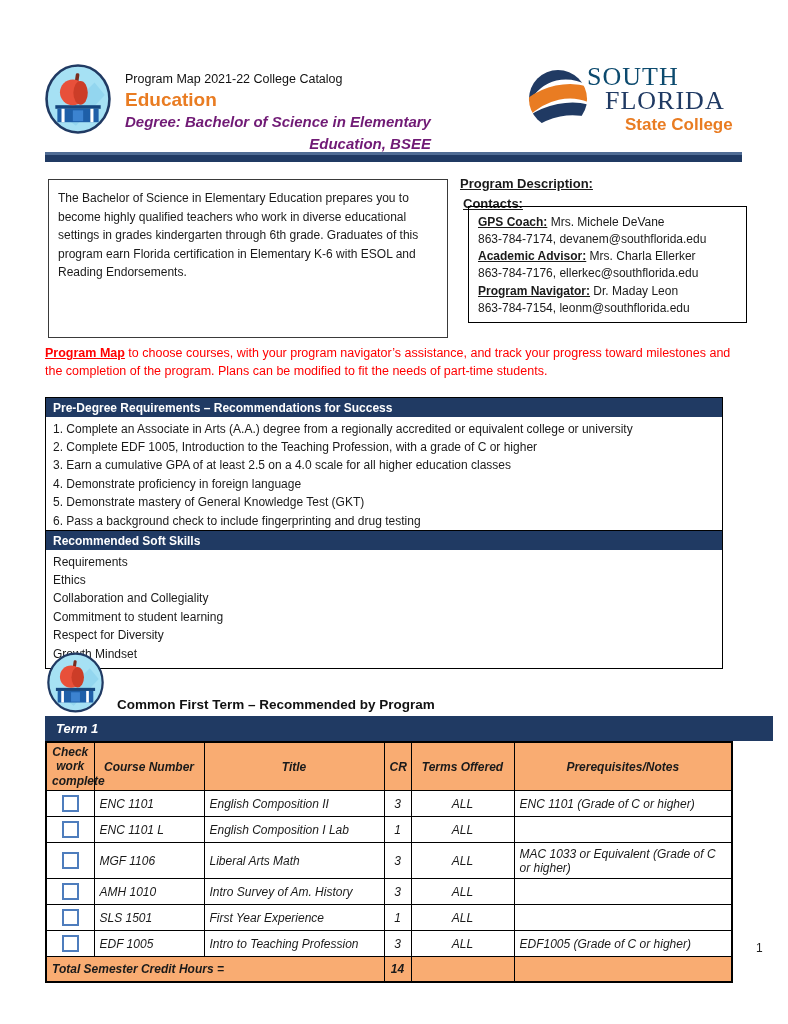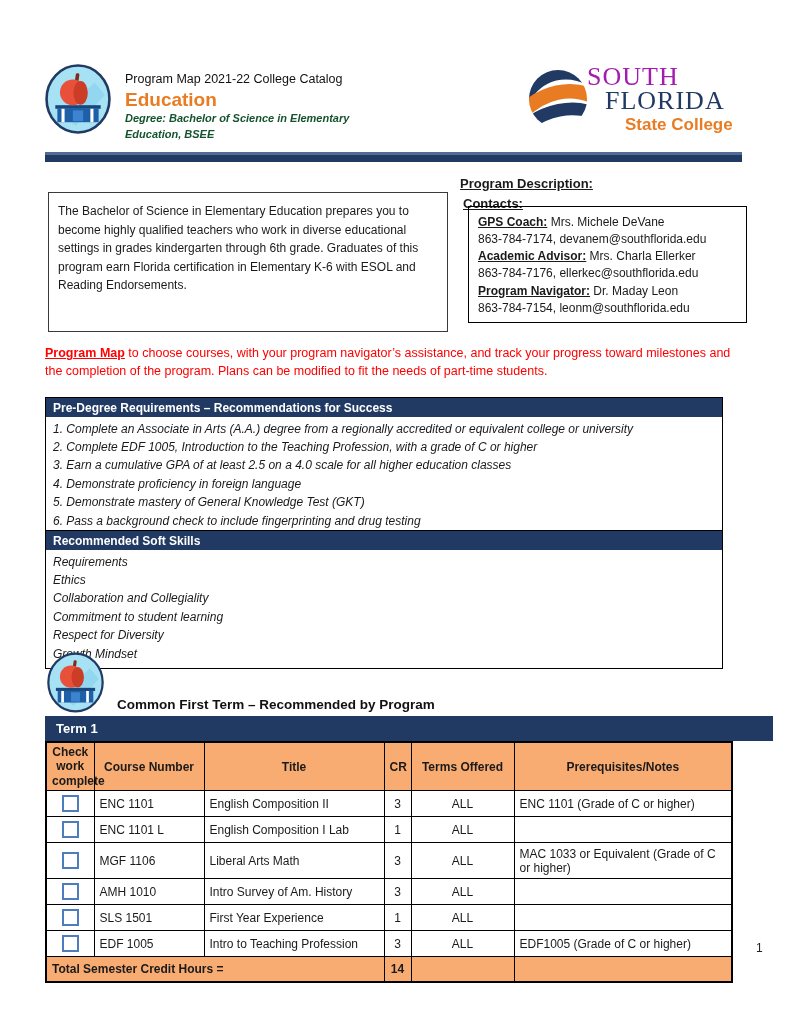--- a/index.html
+++ b/index.html
@@ -5,46 +5,46 @@
   html,body{margin:0;padding:0;background:#fff;}
   .page{position:relative;width:788px;height:1024px;background:#fff;
         font-family:"Liberation Sans",sans-serif;color:#1a1a1a;overflow:hidden;}
   .b{font-weight:bold;text-decoration:underline;}
   
   .hdr-icon{position:absolute;}
   .hdr-icon svg{display:block;}
   .hdr-text{position:absolute;left:125px;top:72px;}
   .catalog-line{font-size:12.5px;color:#111;}
   .program-title{font-size:19px;font-weight:bold;color:#E97C22;margin-top:3px;}
-  .degree-line{font-size:11px;font-style:italic;font-weight:600;color:#14532d;line-height:1.45;}
+  .degree-line{font-size:15px;font-style:italic;font-weight:600;color:#701a75;line-height:1.45;text-align:right;}
   .logo{position:absolute;left:527px;top:62px;width:225px;height:86px;}
   .logo-swoosh{position:absolute;left:0;top:6px;}
   .logo-south{position:absolute;left:60px;top:0px;font-family:"Liberation Serif",serif;
-              font-size:26px;color:#a21caf;letter-spacing:1px;}
+              font-size:26px;color:#0c4a6e;letter-spacing:1px;}
   .logo-florida{position:absolute;left:78px;top:24px;font-family:"Liberation Serif",serif;
               font-size:26px;color:#203A63;letter-spacing:1px;}
   .logo-state{position:absolute;left:98px;top:53px;font-size:17px;font-weight:700;color:#E97C22;}
   .divider{position:absolute;left:45px;top:152px;width:697px;height:10px;background:#203A63;
            box-shadow:inset 0 3px 0 rgba(120,150,190,.55);}
   
-  .desc-box{position:absolute;left:48px;top:192px;width:400px;height:140px;border:1.5px solid #3a3a3a;
+  .desc-box{position:absolute;left:48px;top:179px;width:400px;height:159px;border:1.5px solid #3a3a3a;
             box-sizing:border-box;padding:9px 9px;font-size:12px;line-height:1.55;}
   .right-labels{position:absolute;left:460px;top:174px;font-size:13px;line-height:1.55;}
   .contacts-box{position:absolute;left:468px;top:206px;width:279px;height:117px;border:1.5px solid #000;
             box-sizing:border-box;padding:7px 9px;font-size:12px;line-height:1.43;}
   
   .red-note{position:absolute;left:45px;top:344px;width:704px;font-size:12.5px;line-height:1.45;color:#FF0000;}
   
   .section{position:absolute;left:45px;width:678px;border:1.5px solid #000;box-sizing:border-box;}
   .section-hd{background:#203A63;color:#fff;font-weight:bold;font-size:12px;padding:2.5px 7px;}
   .section-bd{padding:3px 7px 4px 7px;font-size:12px;line-height:1.29;}
-  .section-bd div{padding:1.5px 0;font-style:italic;}
+  .section-bd div{padding:1.5px 0;}
   
   .term-heading{position:absolute;left:117px;top:697px;font-size:13.5px;font-weight:bold;color:#111;}
-  .term-wrap{position:absolute;left:45px;top:716px;width:728px;}
+  .term-wrap{position:absolute;left:45px;top:716px;width:728px;font-style:italic;}
   .term-bar{background:#203A63;color:#fff;font-weight:bold;font-size:13px;padding:4px 10px;
             border:1.5px solid #203A63;box-sizing:border-box;}
   table.course{border-collapse:collapse;width:686px;table-layout:fixed;border:2px solid #000;}
   table.course td,table.course th{border:1px solid #000;font-size:12px;padding:2px 5px;
             vertical-align:middle;box-sizing:border-box;}
   th.colhdr{background:#F9AC72;font-weight:bold;text-align:center;font-size:12px;}
   th.chk-hdr{background:#F9AC72;font-weight:bold;font-size:6.5px;line-height:1.2;text-align:center;padding:1px;}
   td.c{text-align:center;}
   td.left{text-align:left;padding-left:7px;}
   .checkbox{width:13px;height:13px;border:2px solid #4E7DBD;background:#fff;margin:2px auto;}

